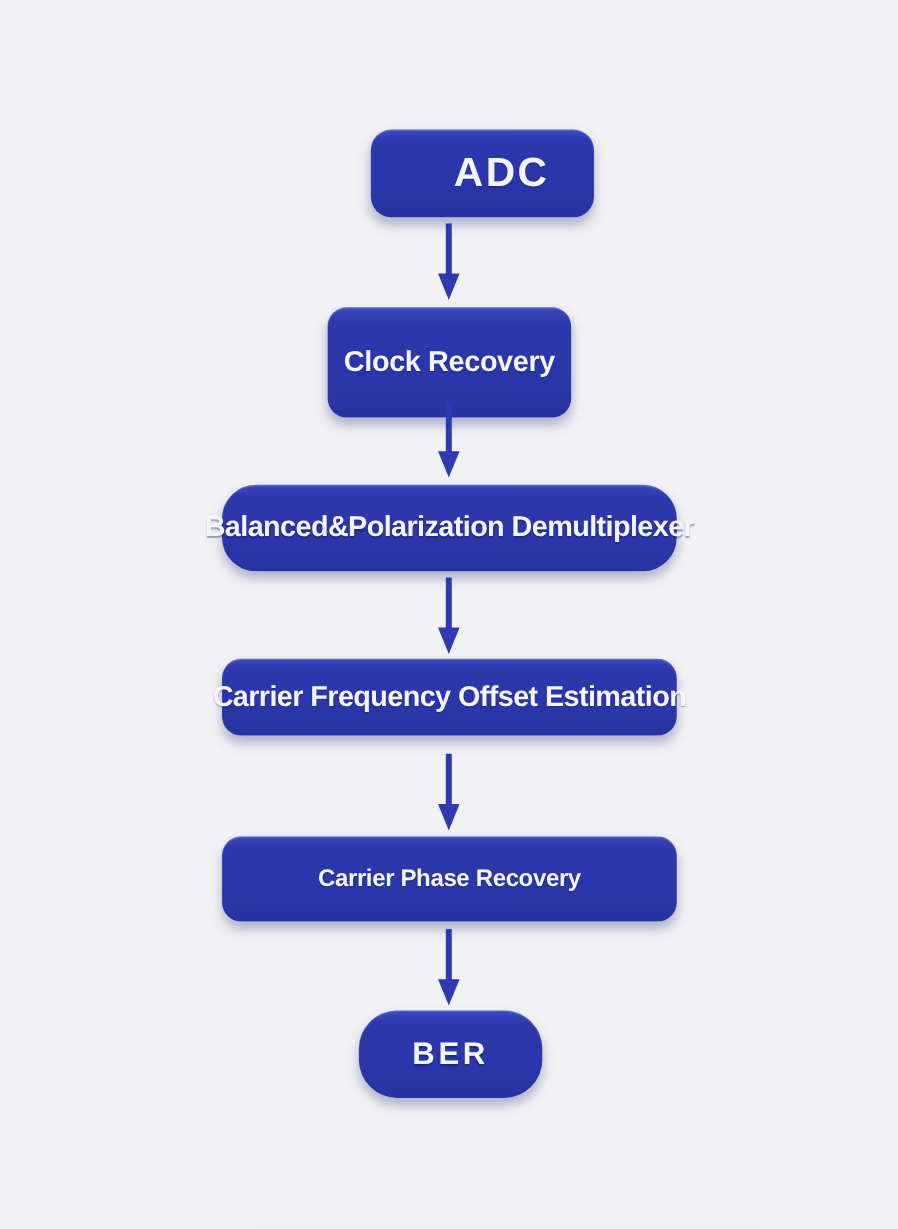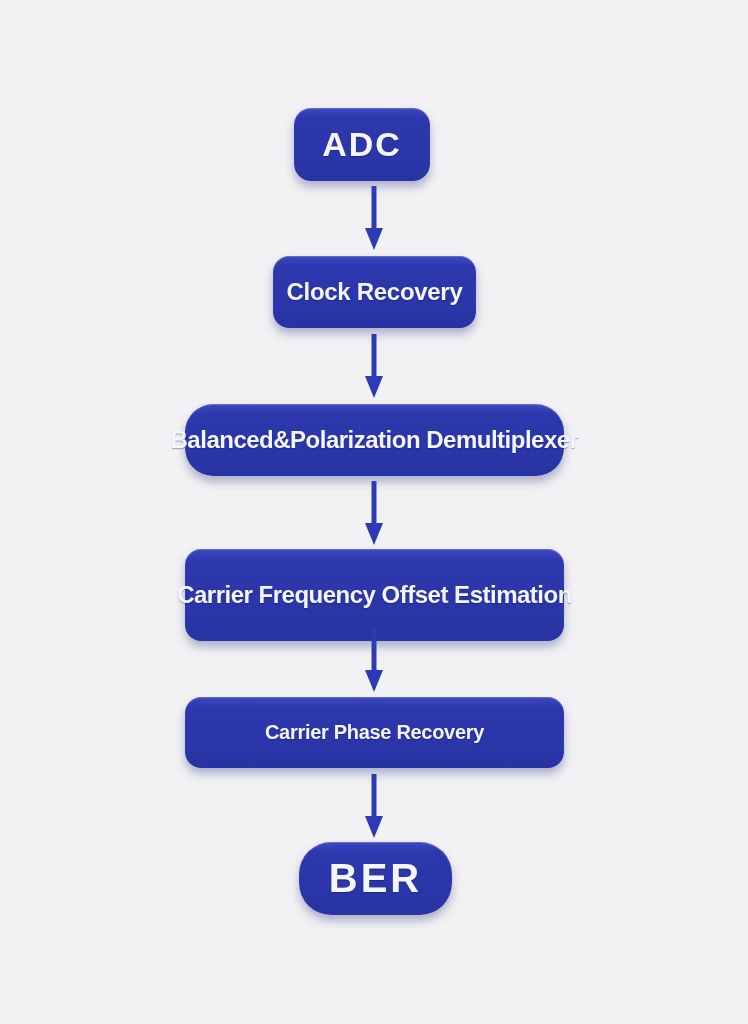--- a/index.html
+++ b/index.html
@@ -21,26 +21,26 @@
     align-items: center;
     justify-content: center;
     background: linear-gradient(180deg, #3c49bd 0%, #2d38ae 14%, #2a35a8 72%, #2833a2 100%);
     box-shadow: 0 6px 10px rgba(45, 55, 125, 0.35),
                 inset 0 1px 1px rgba(255, 255, 255, 0.22);
     color: var(--text-color, #f5f6fc);
     font-weight: bold;
     white-space: nowrap;
     text-shadow: 0 1px 1px rgba(10, 15, 60, 0.35);
   }
-  .n1 { left: 294px; top: 108px; width: 136px; height: 73px; border-radius: 17px; font-size: 34px; letter-spacing: 2px; }
-  .n2 { left: 273px; top: 256px; width: 203px; height: 72px; border-radius: 16px; font-size: 24px; letter-spacing: -0.3px; }
+  .n1 { left: 309px; top: 108px; width: 154px; height: 73px; border-radius: 17px; font-size: 34px; letter-spacing: 2px; padding-left: 32px; }
+  .n2 { left: 273px; top: 256px; width: 203px; height: 92px; border-radius: 16px; font-size: 24px; letter-spacing: -0.3px; }
   .n3 { left: 185px; top: 404px; width: 379px; height: 72px; border-radius: 28px; font-size: 24px; letter-spacing: -0.5px; }
-  .n4 { left: 185px; top: 549px; width: 379px; height: 92px; border-radius: 16px; font-size: 24px; letter-spacing: -0.5px; align-items: center; }
+  .n4 { left: 185px; top: 549px; width: 379px; height: 64px; border-radius: 16px; font-size: 24px; letter-spacing: -0.5px; align-items: center; }
   .n5 { left: 185px; top: 697px; width: 379px; height: 71px; border-radius: 16px; font-size: 20px; letter-spacing: -0.3px; }
-  .n6 { left: 299px; top: 842px; width: 153px; height: 73px; border-radius: 32px; font-size: 40px; letter-spacing: 3px; }
+  .n6 { left: 299px; top: 842px; width: 153px; height: 73px; border-radius: 32px; font-size: 26px; letter-spacing: 3px; }
 
   .arrow {
     position: absolute;
     left: 361px;
     width: 26px;
     height: 64px;
   }
   .a1 { top: 186px; }
   .a2 { top: 334px; }
   .a3 { top: 481px; }

